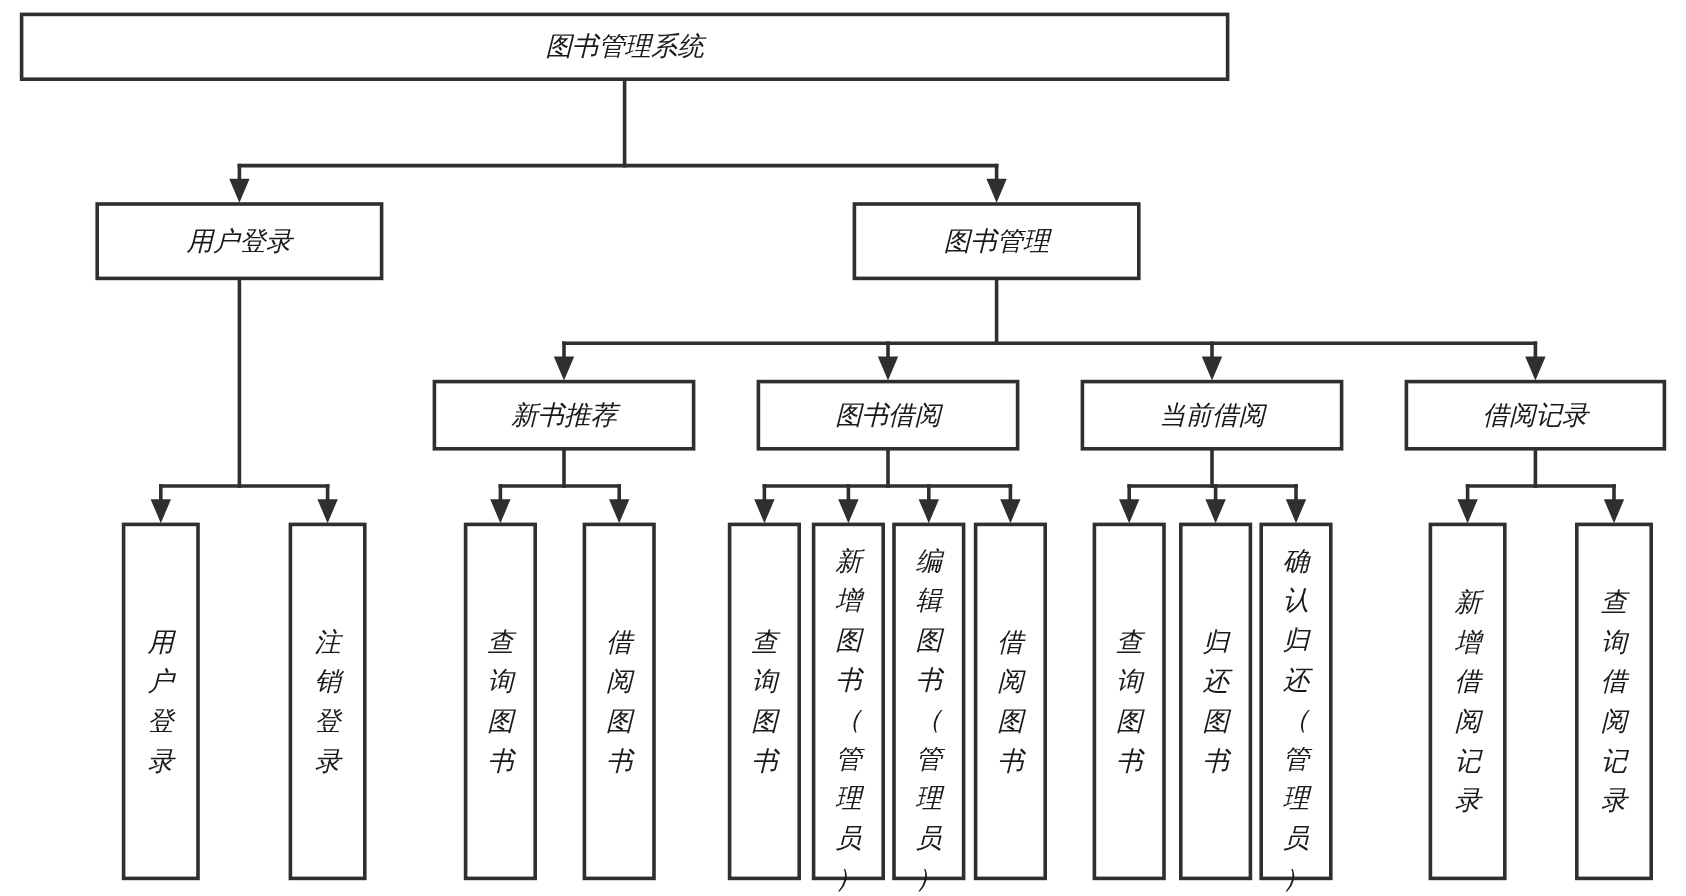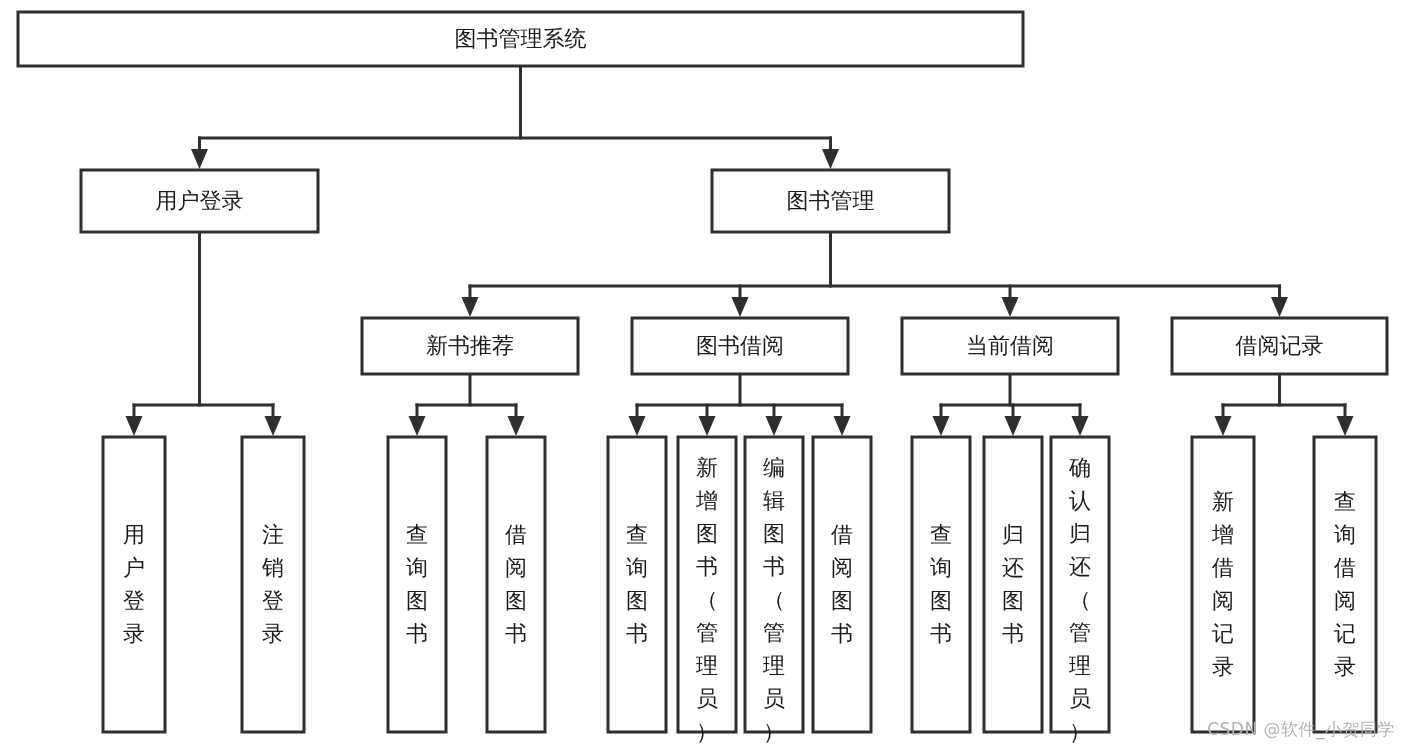--- a/index.html
+++ b/index.html
@@ -11,20 +11,21 @@
     width: 1405px;
     height: 747px;
     font-family: "DejaVu Sans", "Liberation Sans", sans-serif;
     overflow: hidden;
   }
   #chart-root {
     position: relative;
     width: 1405px;
     height: 747px;
     background: #ffffff;
+    font-style: italic;
   }
   svg#diagram {
     position: absolute;
     top: 0;
     left: 0;
     width: 1405px;
     height: 747px;
     display: block;
   }
   .node-box {
@@ -216,14 +217,13 @@
         <g>
           <rect x="1192" y="437" width="62" height="295" class="node-box"></rect>
           <text x="1223" class="node-label-v"><tspan x="1223" y="509.26">新</tspan><tspan x="1223" y="542.26">增</tspan><tspan x="1223" y="575.26">借</tspan><tspan x="1223" y="608.26">阅</tspan><tspan x="1223" y="641.26">记</tspan><tspan x="1223" y="674.26">录</tspan></text>
         </g>
         <g>
           <rect x="1314" y="437" width="62" height="295" class="node-box"></rect>
           <text x="1345" class="node-label-v"><tspan x="1345" y="509.26">查</tspan><tspan x="1345" y="542.26">询</tspan><tspan x="1345" y="575.26">借</tspan><tspan x="1345" y="608.26">阅</tspan><tspan x="1345" y="641.26">记</tspan><tspan x="1345" y="674.26">录</tspan></text>
         </g>
       </g>
   </svg>
-  <div class="watermark">CSDN @软件_小贺同学</div>
 </div>
 
 </body></html>

